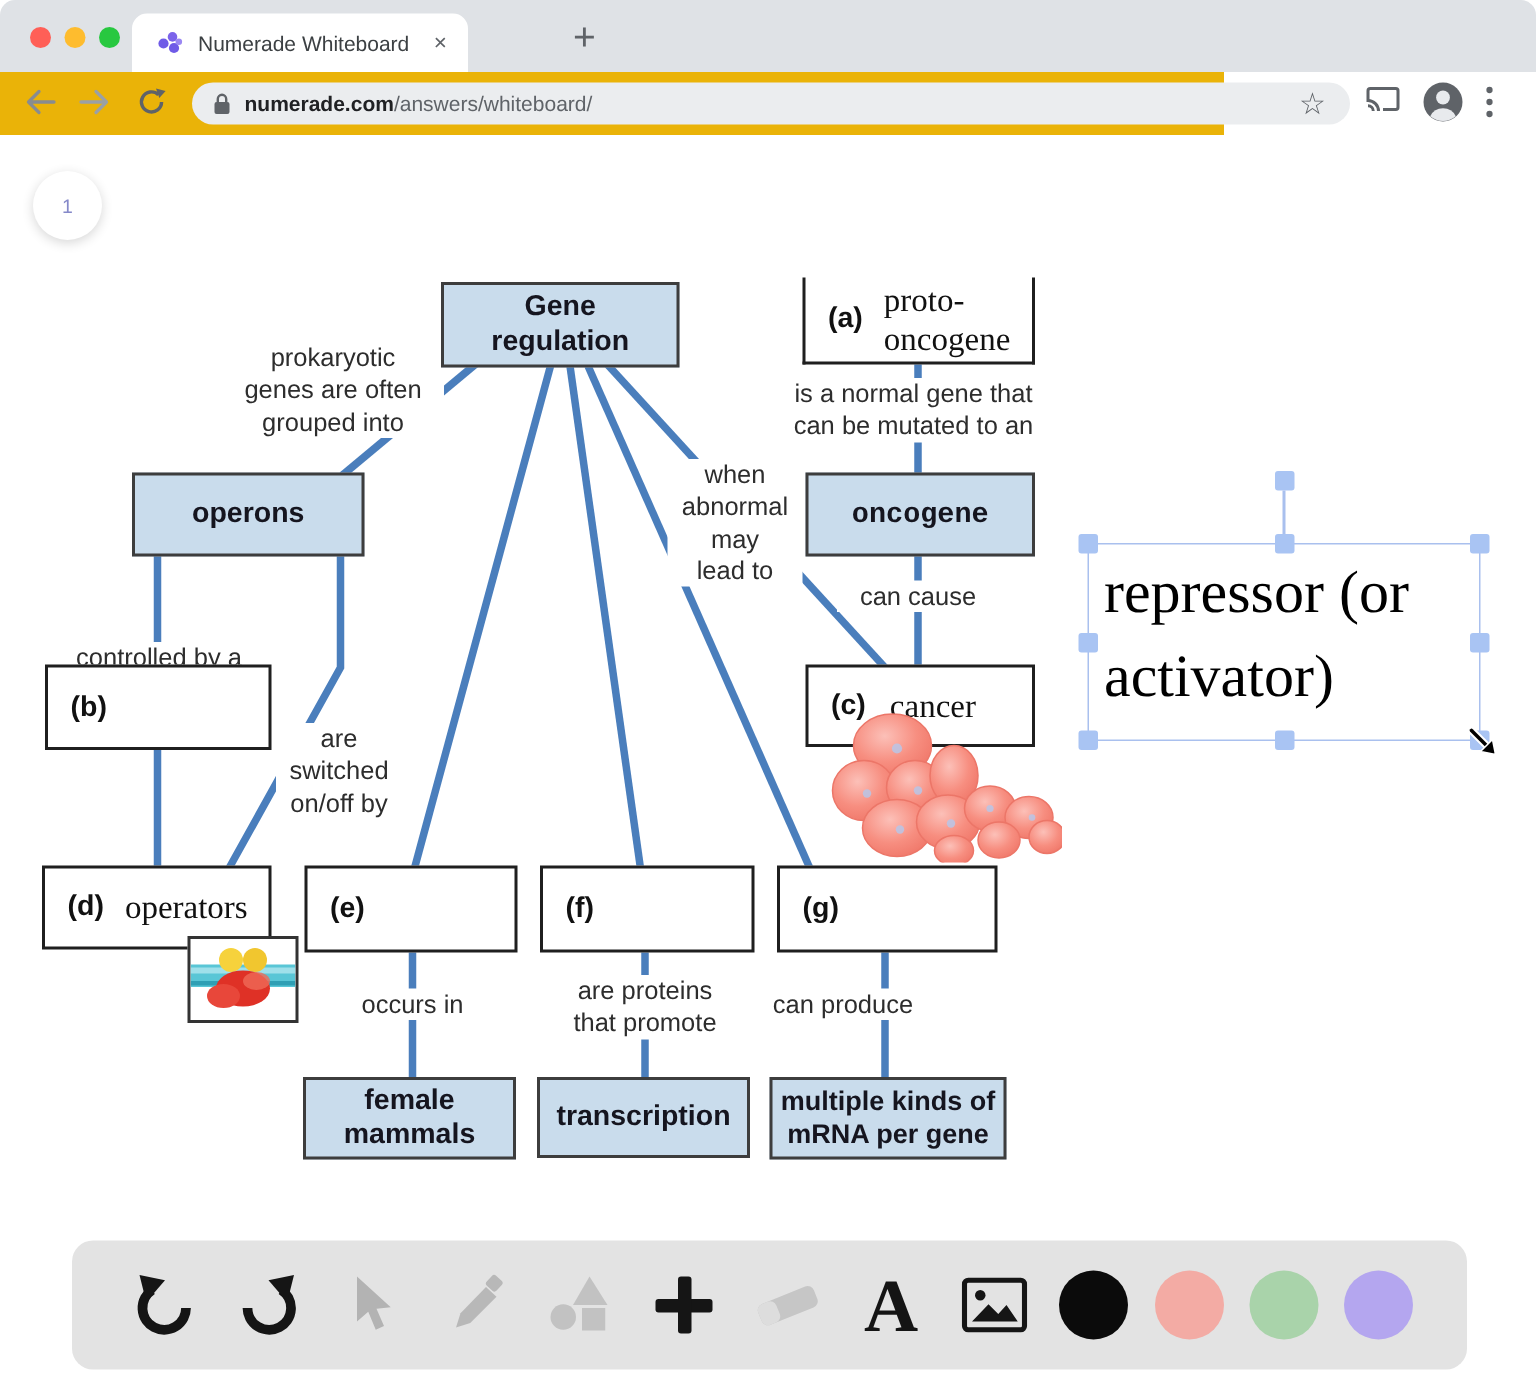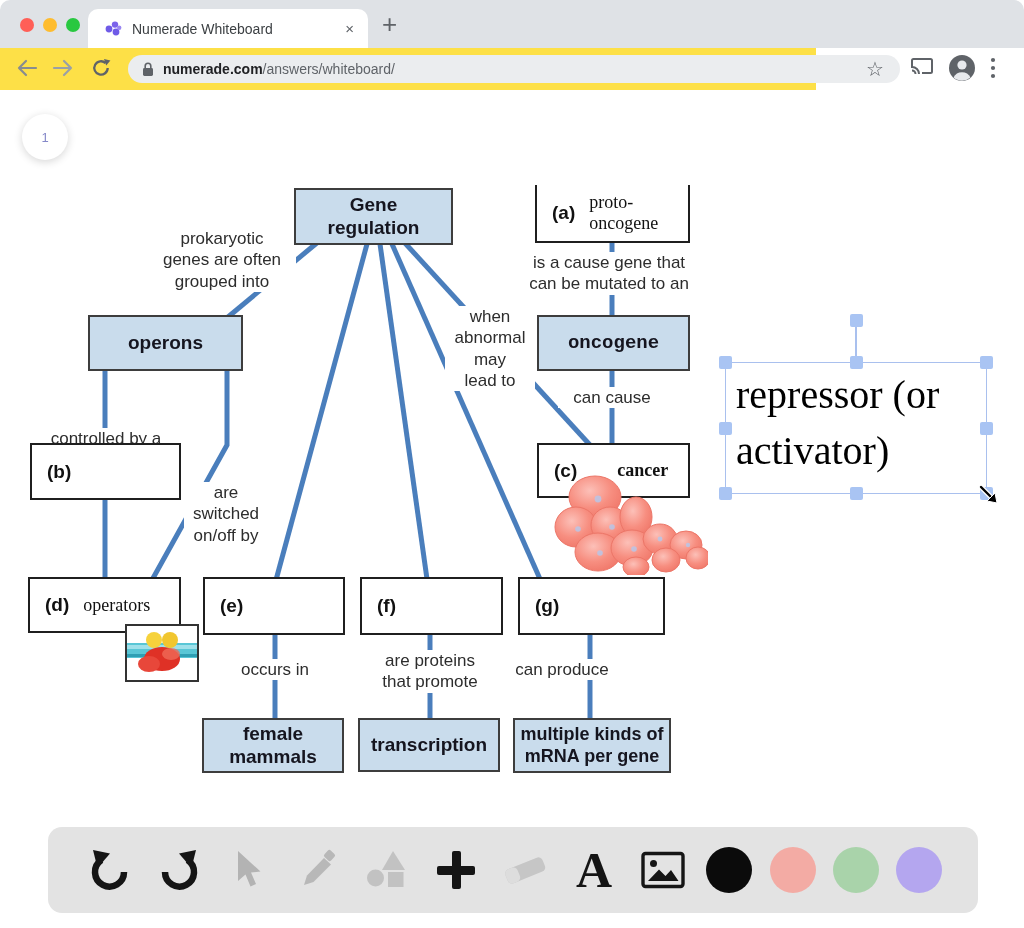--- a/index.html
+++ b/index.html
@@ -5,49 +5,49 @@
   html,body{margin:0;padding:0;}
   body{width:1024px;height:928px;position:relative;overflow:hidden;
        font-family:"Liberation Sans",sans-serif;background:#fff;}
 
   
   .tabstrip{position:absolute;left:0;top:0;width:1024px;height:48px;background:#dfe2e6;border-radius:10px 10px 0 0;}
   .tl{position:absolute;top:18px;width:14px;height:14px;border-radius:50%;}
   .tl.red{left:20px;background:#ff5f57;}
   .tl.yellow{left:43px;background:#febc2e;}
   .tl.green{left:66px;background:#28c840;}
-  .tab{position:absolute;left:88px;top:9px;width:280px;height:39px;background:#fff;
+  .tab{position:absolute;left:88px;top:9px;width:224px;height:39px;background:#fff;
        border-radius:10px 10px 0 0;display:flex;align-items:center;}
   .tab-fav{margin-left:16px;width:18px;height:18px;flex:0 0 auto;}
   .tab-title{margin-left:10px;font-size:14px;color:#3c4043;flex:1;}
   .tab-close{margin-right:14px;font-size:15px;color:#5f6368;cursor:default;}
   .newtab{position:absolute;left:382px;top:10px;font-size:26px;font-weight:400;color:#5f6368;line-height:28px;}
 
-  .navbar{position:absolute;left:0;top:48px;width:816px;height:42px;background:#fde047;border-bottom:1px solid #e4e4e4;}
+  .navbar{position:absolute;left:0;top:48px;width:816px;height:42px;background:#eab308;border-bottom:1px solid #e4e4e4;}
   .navbtn{position:absolute;top:5px;width:30px;height:30px;display:flex;align-items:center;justify-content:center;}
   .omnibox{position:absolute;left:128px;top:7px;width:772px;height:28px;background:#ebedef;border-radius:14px;
            display:flex;align-items:center;padding-left:14px;box-sizing:border-box;}
   .url{font-size:14px;margin-left:9px;color:#5f6368;}
   .url b{color:#202124;font-weight:700;}
   .chrome-ico{position:absolute;top:8px;}
 
   
   .board{position:absolute;left:0;top:90px;width:1024px;height:838px;background:#fff;}
   .pagecircle{position:absolute;left:22px;top:24px;width:46px;height:46px;border-radius:50%;background:#fff;
       box-shadow:0 2px 8px rgba(0,0,0,.16);display:flex;align-items:center;justify-content:center;
       font-size:13px;color:#8589c9;}
   svg.wires{position:absolute;left:0;top:0;z-index:1;}
   .lbl{position:absolute;z-index:2;background:#fff;color:#2d2d2d;font-size:17px;line-height:1.25;
        text-align:center;white-space:pre-line;}
   .bbox,.wbox{position:absolute;z-index:3;box-sizing:border-box;}
   .bbox{background:#c9dcec;border:2px solid #3d3d3d;display:flex;align-items:center;justify-content:center;
         font-weight:bold;font-size:19px;color:#15151f;text-align:center;white-space:pre-line;line-height:1.2;}
   .wbox{background:#fff;border:2px solid #1f1f1f;display:flex;align-items:center;}
   .wbox .pfx{font-weight:bold;font-size:19px;margin-left:15px;color:#111;}
-  .wbox .word{font-family:"Liberation Serif","DejaVu Serif",serif;font-size:18px;margin-left:14px;color:#111;}
+  .wbox .word{font-family:"Liberation Serif","DejaVu Serif",serif;font-size:22px;margin-left:14px;color:#111;}
   .wbox.notop{border-top:none;}
   .imgwrap{position:absolute;z-index:4;}
   .clipimg{border:2px solid #333;background:#fff;overflow:hidden;}
 
   
   .sel{position:absolute;left:725px;top:272px;width:260px;height:130px;border:1.5px solid #a9c0ee;z-index:5;}
   .sel-text{position:absolute;left:10px;top:4px;font-family:"Liberation Serif","DejaVu Serif",serif;
             font-size:40px;line-height:56px;color:#000;white-space:pre-line;}
   .hndl{position:absolute;width:13px;height:13px;background:#a9c4f3;border-radius:2px;z-index:6;}
   .rot-stem{position:absolute;left:50%;top:-36px;width:2px;height:36px;background:#a9c0ee;margin-left:-1px;}
@@ -150,21 +150,21 @@
       <line x1="105" y1="408" x2="105" y2="490"></line>
       <line x1="275" y1="542" x2="275" y2="631"></line>
       <line x1="430" y1="542" x2="430" y2="631"></line>
       <line x1="590" y1="542" x2="590" y2="631"></line>
     </g>
   </svg>
 
   <div class="lbl" style="left:148px;top:138px;width:148px;">prokaryotic
 genes are often
 grouped into</div>
-  <div class="lbl" style="left:505px;top:162px;width:208px;">is a cause gene that
+  <div class="lbl" style="left:505px;top:162px;width:208px;">is a normal gene that
 can be mutated to an</div>
   <div class="lbl" style="left:445px;top:216px;width:90px;">when
 abnormal
 may
 lead to</div>
   <div class="lbl" style="left:558px;top:297px;width:108px;">can cause</div>
   <div class="lbl" style="left:28px;top:290px;width:156px;margin-top:48px;">controlled by a
 protein called</div>
   <div class="lbl" style="left:184px;top:344px;width:84px;margin-top:48px;">are
 switched
@@ -184,21 +184,21 @@
 
   <div class="bbox" style="left:88px;top:225px;width:155px;height:56px;">operons</div>
   <div class="bbox" style="left:537px;top:225px;width:153px;height:56px;font-family:Liberation Mono, monospace;">oncogene</div>
 
   <div class="wbox" style="left:30px;top:353px;width:151px;height:57px;">
     <span class="pfx">(b)</span>
   </div>
 
   <div class="wbox" style="left:537px;top:353px;width:153px;height:55px;">
     <span class="pfx">(c)</span>
-    <span class="word" style="margin-left:40px;font-weight:bold;">cancer</span>
+    <span class="word" style="margin-left:16px;">cancer</span>
   </div>
 
   <div class="wbox" style="left:28px;top:487px;width:153px;height:56px;">
     <span class="pfx">(d)</span>
     <span class="word">operators</span>
   </div>
 
   <div class="wbox" style="left:203px;top:487px;width:142px;height:58px;">
     <span class="pfx">(e)</span>
   </div>

